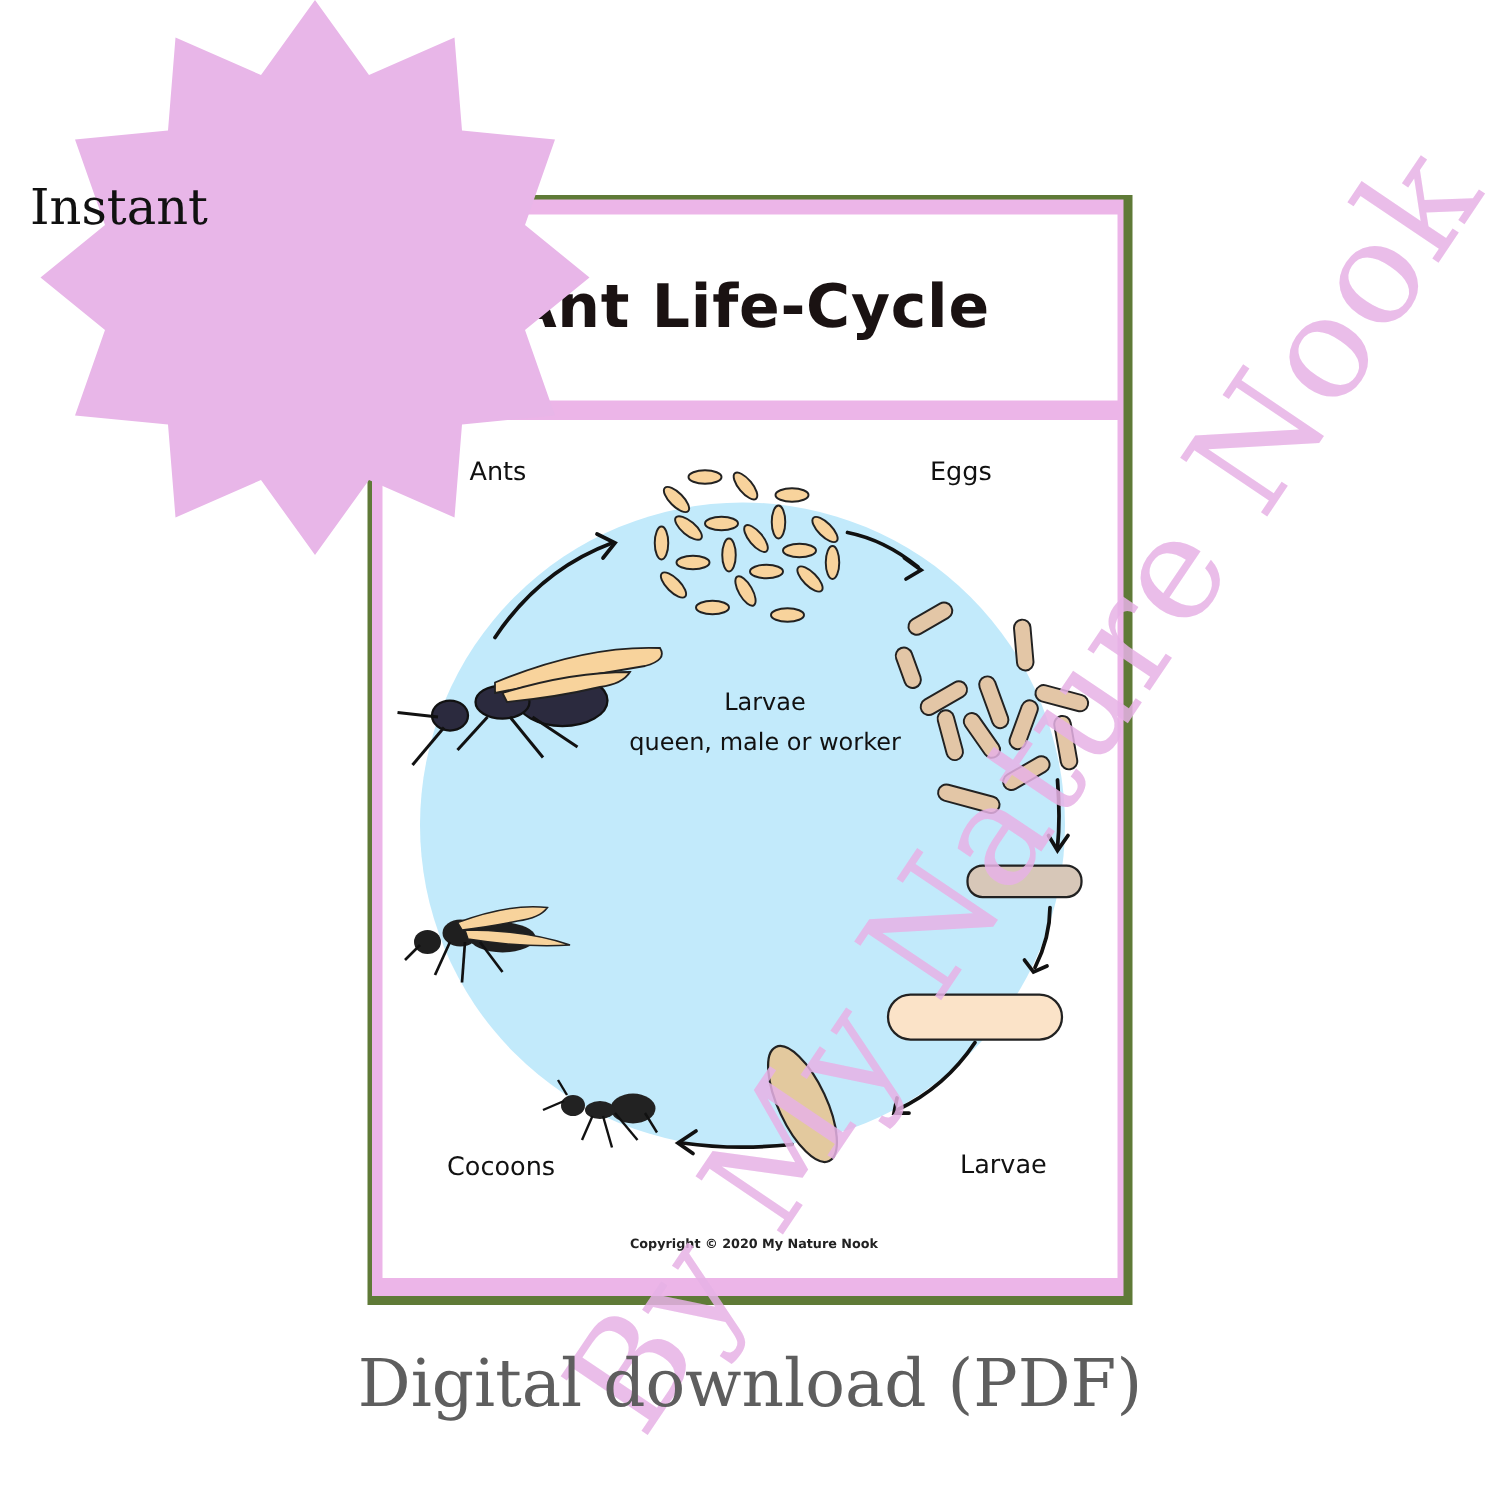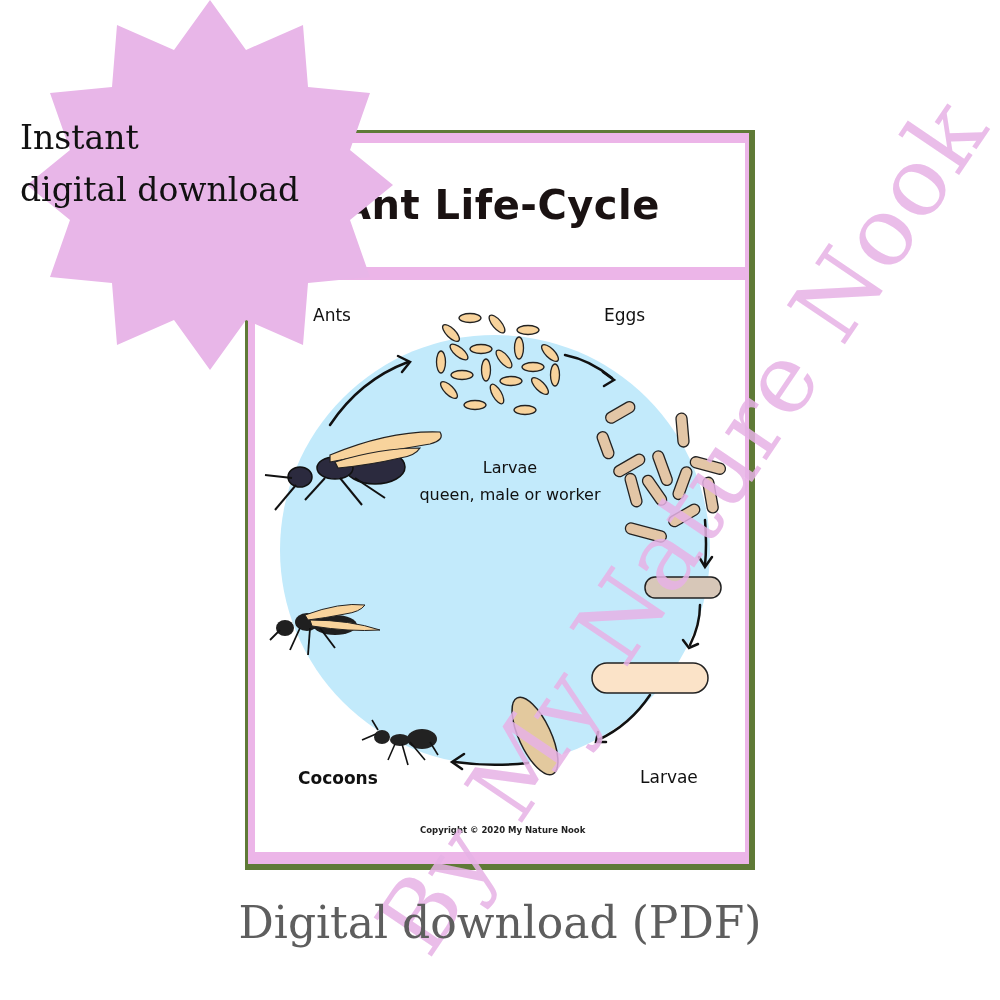--- a/index.html
+++ b/index.html
@@ -130,34 +130,33 @@
         <path d="M378 730 L372 720"></path>
       <path d="M395 744 L388 760"></path>
         <path d="M402 744 L408 765"></path>
         <path d="M410 742 L425 760"></path>
         <path d="M430 742 L438 755"></path>
     </g>
   </g>
 </svg>
 
 <div class="stage-label" style="left:313px; top:305px;">Ants</div>
-<div class="stage-label" style="left:604px; top:305px;">Eggs</div>
+<div class="stage-label" style="left:620px; top:305px;">Eggs</div>
 <div class="stage-label" style="left:640px; top:767px;">Larvae</div>
-<div class="stage-label" style="left:298px; top:768px;font-weight:bold;">Cocoons</div>
+<div class="stage-label" style="left:298px; top:768px;">Cocoons</div>
 
 <div class="center-text">
   <div>Larvae</div>
   <div>queen, male or worker</div>
 </div>
 
 <div class="copyright">Copyright © 2020 My Nature Nook</div>
 
 <div class="watermark">By My Nature Nook</div>
 
 <svg class="badge" viewBox="0 0 380 370">
   <polygon fill="#e8b6e8" points="190,0 226,50 283,25 288,87 350,93 330,150 373,185 330,220 350,277 288,283 283,345 226,320 190,370 154,320 97,345 92,283 30,277 50,220 7,185 50,150 30,93 92,87 97,25 154,50"></polygon>
 </svg>
 <div class="badge-text">
   <div>Instant</div>
-  <div>digital download</div>
 </div>
 
 <div class="caption">Digital download (PDF)</div>
 
 </body></html>

